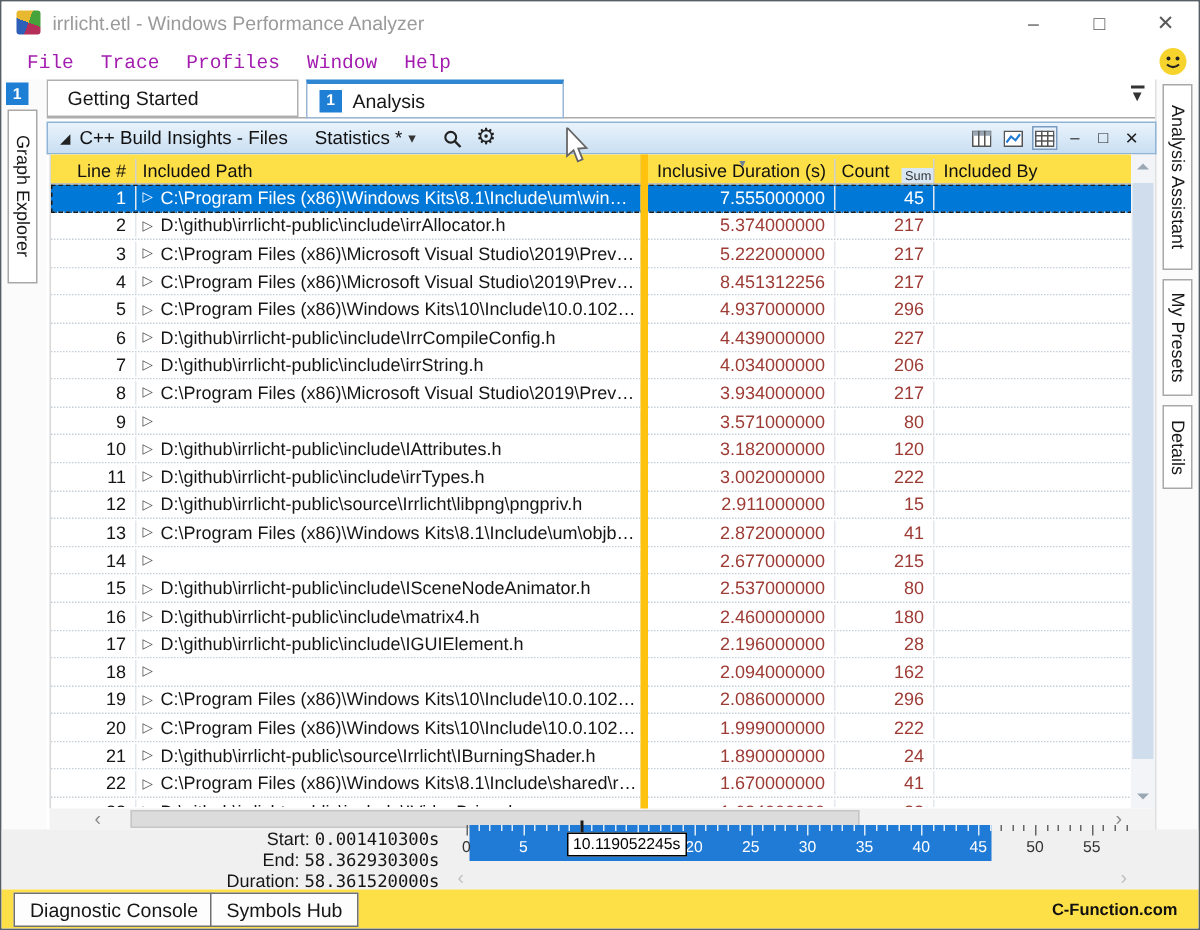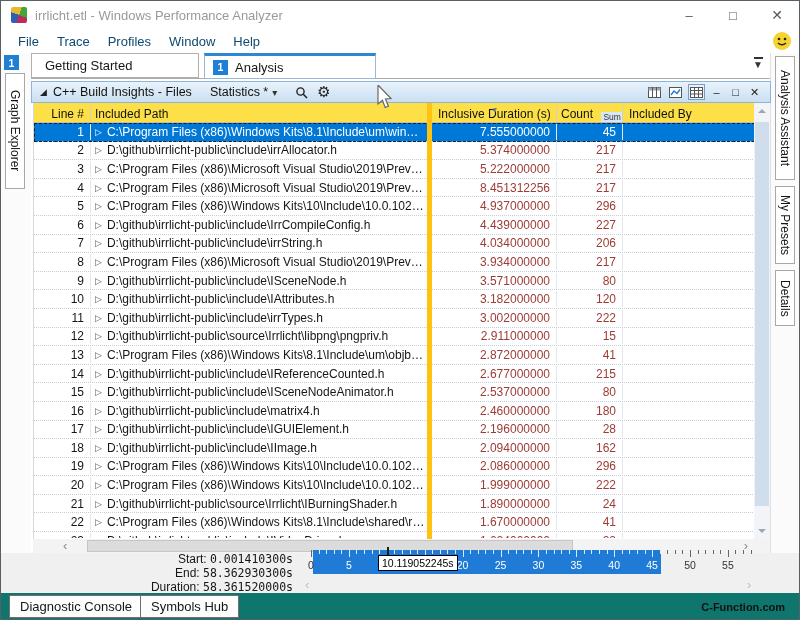--- a/index.html
+++ b/index.html
@@ -12,21 +12,21 @@
   
   .titlebar{position:absolute;left:0;top:0;width:100%;height:28px;background:#fff;}
   .app-icon{position:absolute;left:10px;top:6px;width:16px;height:16px;border-radius:2px;
     background:conic-gradient(from 200deg,#2b5fb8 0 25%,#e8b830 25% 50%,#46a33c 50% 75%,#b4305a 75% 100%);}
   .title-text{position:absolute;left:34px;top:7px;font-size:13px;color:#9a9a9a;white-space:nowrap;}
   .win-btn{position:absolute;top:0;width:44px;height:28px;display:flex;align-items:center;justify-content:center;
     color:#5a5a5a;font-size:13px;}
   .wb-min{right:88px;} .wb-max{right:44px;} .wb-close{right:0;font-size:14px;}
   
   .menubar{position:absolute;left:0;top:28px;width:100%;height:24px;background:#fff;display:flex;align-items:center;padding-left:8px;box-sizing:border-box;}
-  .menu-item{font-size:13px;color:#0c4a6e;padding:3px 9px;}
+  .menu-item{font-size:13px;color:#a21caf;padding:3px 9px;font-family:Liberation Mono, monospace;}
   .smiley{position:absolute;right:7px;top:2px;width:20px;height:20px;}
   
   .tabstrip{position:absolute;left:30px;top:52px;width:740px;height:26px;background:#fff;}
   .tabstrip-base{position:absolute;left:0;bottom:0;width:100%;height:1px;background:#ababab;}
   .tab{position:absolute;top:0;height:25px;background:#fff;box-sizing:border-box;display:flex;align-items:center;font-size:13px;color:#161616;}
   .tab-inactive{left:0;width:168px;border:1px solid #b0b0b0;padding-left:13px;}
   .tab-active{left:173px;width:172px;height:26px;border:1px solid #9ab7d8;border-top:3px solid #2f86d2;padding-left:8px;z-index:2;}
   .badge{width:15px;height:15px;background:#1e7fd4;color:#fff;font-size:10.5px;font-weight:bold;
     display:flex;align-items:center;justify-content:center;flex:0 0 auto;}
   .tab-active .badge{margin-right:7px;}
@@ -96,21 +96,21 @@
   .ruler-blue{position:absolute;left:12px;top:0;width:348px;height:24px;background:#1f7bd6;}
   .mtick{position:absolute;top:0;width:1px;height:4px;z-index:3;}
   .Mtick{height:7px;}
   .tlabel{position:absolute;top:9px;width:20px;text-align:center;font-size:10.5px;z-index:3;}
   .cursor-notch{position:absolute;left:86px;top:-3px;width:2px;height:12px;background:#1c1c1c;z-index:4;}
   .ttip{position:absolute;left:77px;top:5px;background:#fff;border:1px solid #000;font-size:10.5px;color:#000;
     padding:0px 3px;line-height:14px;z-index:10;white-space:nowrap;}
   .tchev{position:absolute;top:27px;font-size:13px;color:#c0c0c0;}
   .tch-l{left:4px;} .tch-r{left:446px;}
   
-  .footer{position:absolute;left:0;top:592px;width:100%;height:26px;background:#0f766e;}
+  .footer{position:absolute;left:0;top:592px;width:100%;height:26px;background:#fde047;}
   .fbtn{position:absolute;top:2px;height:23px;background:#fdfdfd;border:1px solid #707070;box-sizing:border-box;
     font-size:13px;color:#161616;display:flex;align-items:center;padding:0 10px;}
   .fb-0{left:8px;} .fb-1{left:139px;}
   .watermark{position:absolute;right:14px;top:8px;font-size:11px;font-weight:600;color:#111;text-align:right;}
   
   .mouse-cursor{position:absolute;left:376px;top:84px;z-index:50;}
 </style>
 </head>
 <body>
 
@@ -310,21 +310,20 @@
           </div>
           <div class="cell c-gap"></div>
           <div class="cell c-dur">3.934000000</div>
           <div class="cell c-count">217</div>
           <div class="cell c-incl"></div>
         </div>
         <div class="row">
           <div class="cell c-line">9</div>
           <div class="cell c-path">
             <span class="expander">▷</span>
-            <span class="ptxt">D:\github\irrlicht-public\include\ISceneNode.h</span>
           </div>
           <div class="cell c-gap"></div>
           <div class="cell c-dur">3.571000000</div>
           <div class="cell c-count">80</div>
           <div class="cell c-incl"></div>
         </div>
         <div class="row">
           <div class="cell c-line">10</div>
           <div class="cell c-path">
             <span class="expander">▷</span>
@@ -365,21 +364,20 @@
           </div>
           <div class="cell c-gap"></div>
           <div class="cell c-dur">2.872000000</div>
           <div class="cell c-count">41</div>
           <div class="cell c-incl"></div>
         </div>
         <div class="row">
           <div class="cell c-line">14</div>
           <div class="cell c-path">
             <span class="expander">▷</span>
-            <span class="ptxt">D:\github\irrlicht-public\include\IReferenceCounted.h</span>
           </div>
           <div class="cell c-gap"></div>
           <div class="cell c-dur">2.677000000</div>
           <div class="cell c-count">215</div>
           <div class="cell c-incl"></div>
         </div>
         <div class="row">
           <div class="cell c-line">15</div>
           <div class="cell c-path">
             <span class="expander">▷</span>
@@ -409,21 +407,20 @@
           </div>
           <div class="cell c-gap"></div>
           <div class="cell c-dur">2.196000000</div>
           <div class="cell c-count">28</div>
           <div class="cell c-incl"></div>
         </div>
         <div class="row">
           <div class="cell c-line">18</div>
           <div class="cell c-path">
             <span class="expander">▷</span>
-            <span class="ptxt">D:\github\irrlicht-public\include\IImage.h</span>
           </div>
           <div class="cell c-gap"></div>
           <div class="cell c-dur">2.094000000</div>
           <div class="cell c-count">162</div>
           <div class="cell c-incl"></div>
         </div>
         <div class="row">
           <div class="cell c-line">19</div>
           <div class="cell c-path">
             <span class="expander">▷</span>

